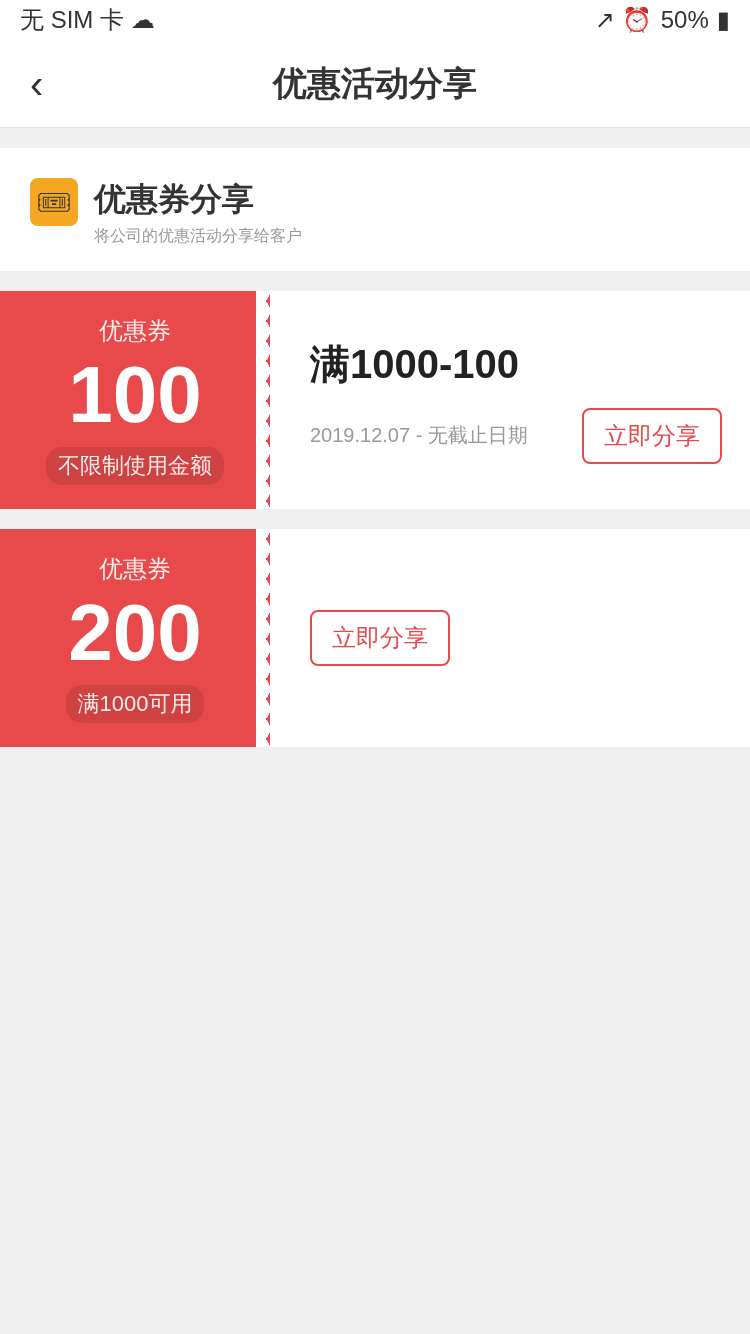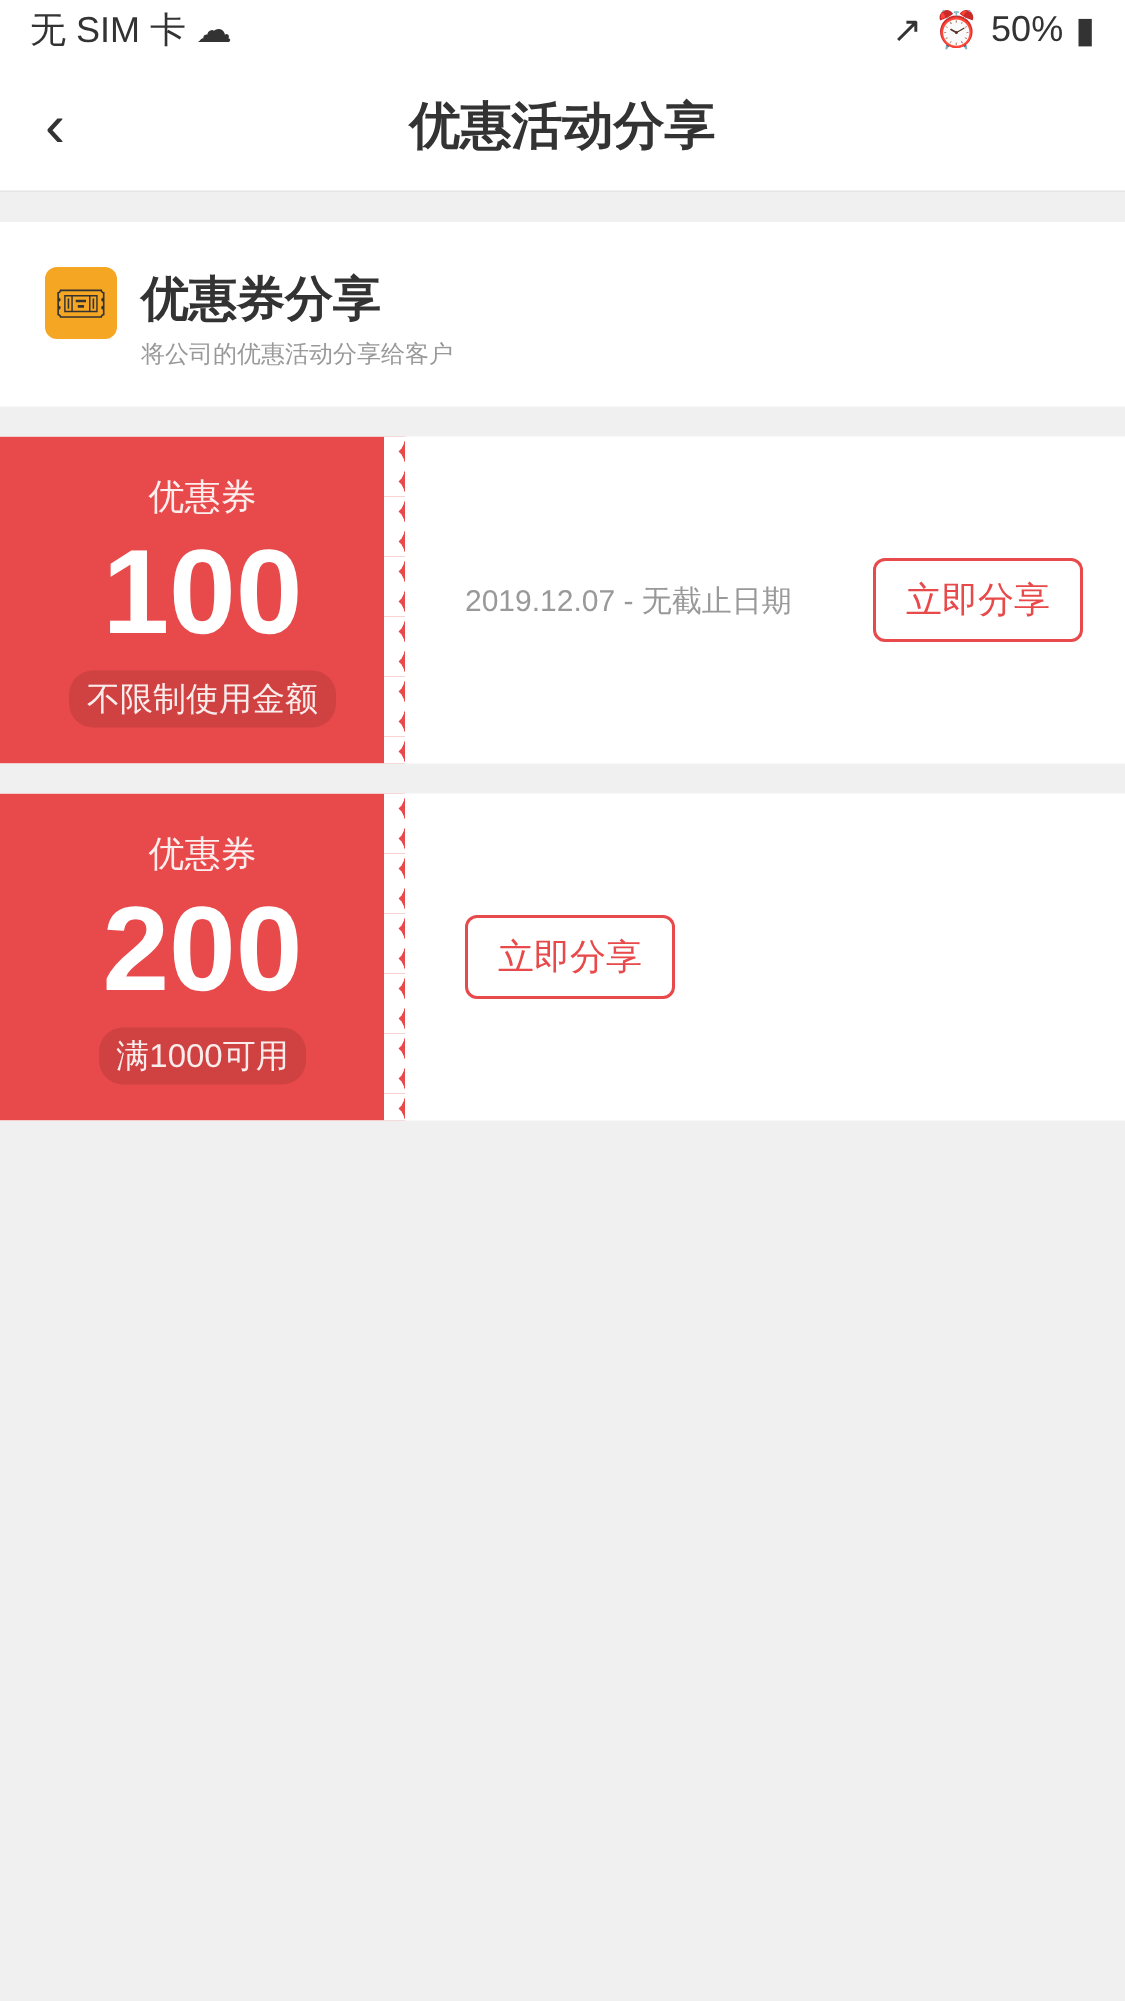--- a/index.html
+++ b/index.html
@@ -247,20 +247,21 @@
 </div>
 
 <div class="coupon-list">
 <div class="coupon-card">
       <div class="coupon-left">
         <div class="coupon-label">优惠券</div>
         <div class="coupon-amount">100</div>
         <div class="coupon-condition">不限制使用金额</div>
       </div>
       <div class="coupon-right">
+        <div class="coupon-name">满1000-100</div>
         <div class="coupon-footer">
           <span class="coupon-date">2019.12.07 - 无截止日期</span>
           <button class="share-btn">立即分享</button>
         </div>
       </div>
     </div>
     <div class="coupon-card">
       <div class="coupon-left">
         <div class="coupon-label">优惠券</div>
         <div class="coupon-amount">200</div>

